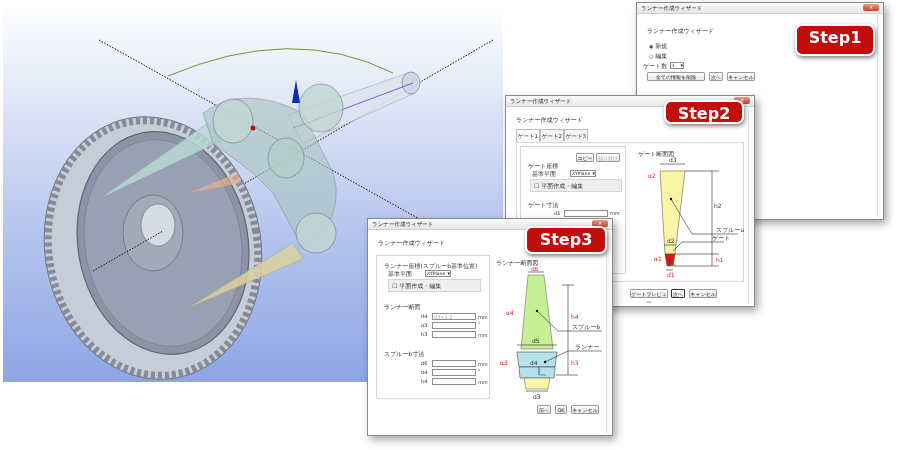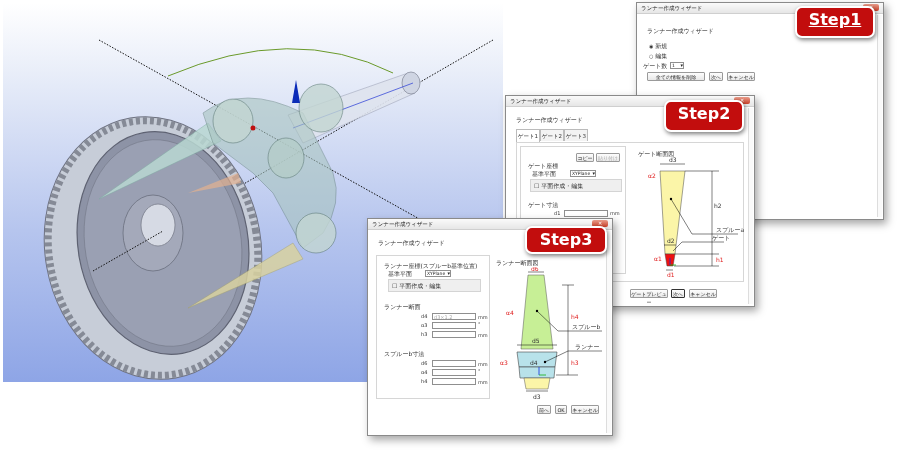--- a/index.html
+++ b/index.html
@@ -83,21 +83,21 @@
   <div class="txt" style="left:12px; top:49px;">
     <span style="font-size:5px;">○</span>
     <span>編集</span>
   </div>
   <div class="txt" style="left:6px; top:59px;">ゲート数</div>
   <div class="sel" style="left:33px; top:59px; width:14px;">1</div>
   <div class="btn" style="left:10px; top:69px; width:58px;">全ての情報を削除</div>
   <div class="btn" style="left:72px; top:69px; width:14px;">次へ</div>
   <div class="btn" style="left:90px; top:69px; width:28px;">キャンセル</div>
 </div>
-<div class="step" style="left:795px; top:6px; width:80px; height:32px;text-decoration:underline;">Step1</div>
+<div class="step" style="left:795px; top:24px; width:80px; height:32px;">Step1</div>
 
 <div class="dlg" style="left:505px; top:95px; width:250px; height:212px;">
   <div class="tbar">
     <span>ランナー作成ウィザード</span>
     <div class="close">✕</div>
   </div>
   <div class="scroll"></div>
   <div class="txt" style="left:10px; top:20px;">ランナー作成ウィザード</div>
   <div style="position:absolute; left:10px; top:33px; width:230px; height:13px;">
     <div class="tab active" style="left:0; width:24px;">ゲート1</div>
@@ -146,21 +146,21 @@
     <text class="lbl-blk" x="43" y="89">d2</text>
     <text class="lbl-blk" x="88" y="86">ゲート</text>
     <text class="lbl-red" x="30" y="107">α1</text>
     <text class="lbl-red" x="92" y="108">h1</text>
     <text class="lbl-red" x="43" y="123">d1</text>
   </svg>
   <div class="btn" style="left:124px; top:193px; width:38px;">ゲートプレビュー</div>
   <div class="btn" style="left:165px; top:193px; width:14px; border-color:#333;">次へ</div>
   <div class="btn" style="left:183px; top:193px; width:28px;">キャンセル</div>
 </div>
-<div class="step" style="left:664px; top:100px; width:80px; height:32px;">Step2</div>
+<div class="step" style="left:664px; top:100px; width:80px; height:24px;">Step2</div>
 
 <div class="dlg" style="left:367px; top:218px; width:246px; height:218px;">
   <div class="tbar">
     <span>ランナー作成ウィザード</span>
     <div class="close">✕</div>
   </div>
   <div class="scroll"></div>
   <div class="txt" style="left:10px; top:20px;">ランナー作成ウィザード</div>
   <div class="group" style="left:8px; top:36px; width:114px; height:144px;"></div>
   <div class="txt" style="left:16px; top:43px;">ランナー座標(スプルーb基準位置)</div>

